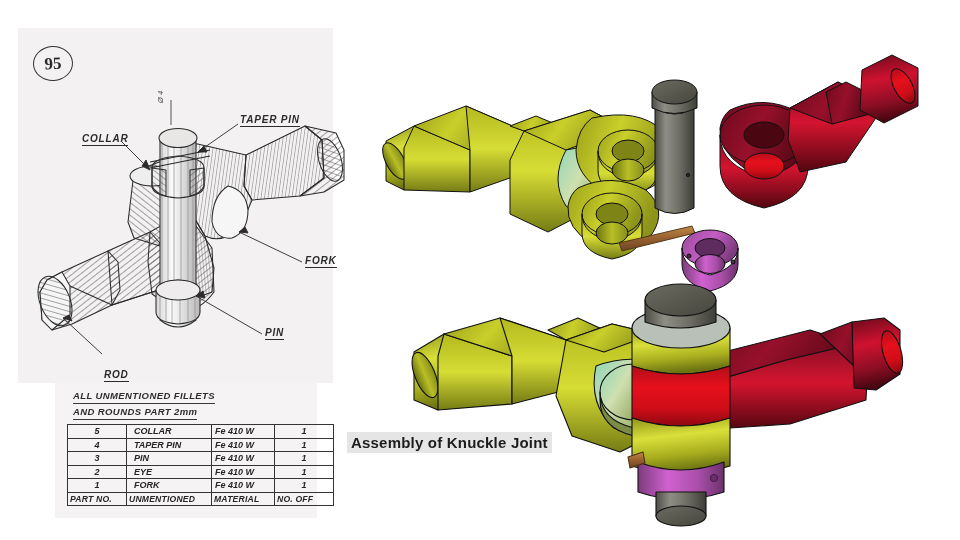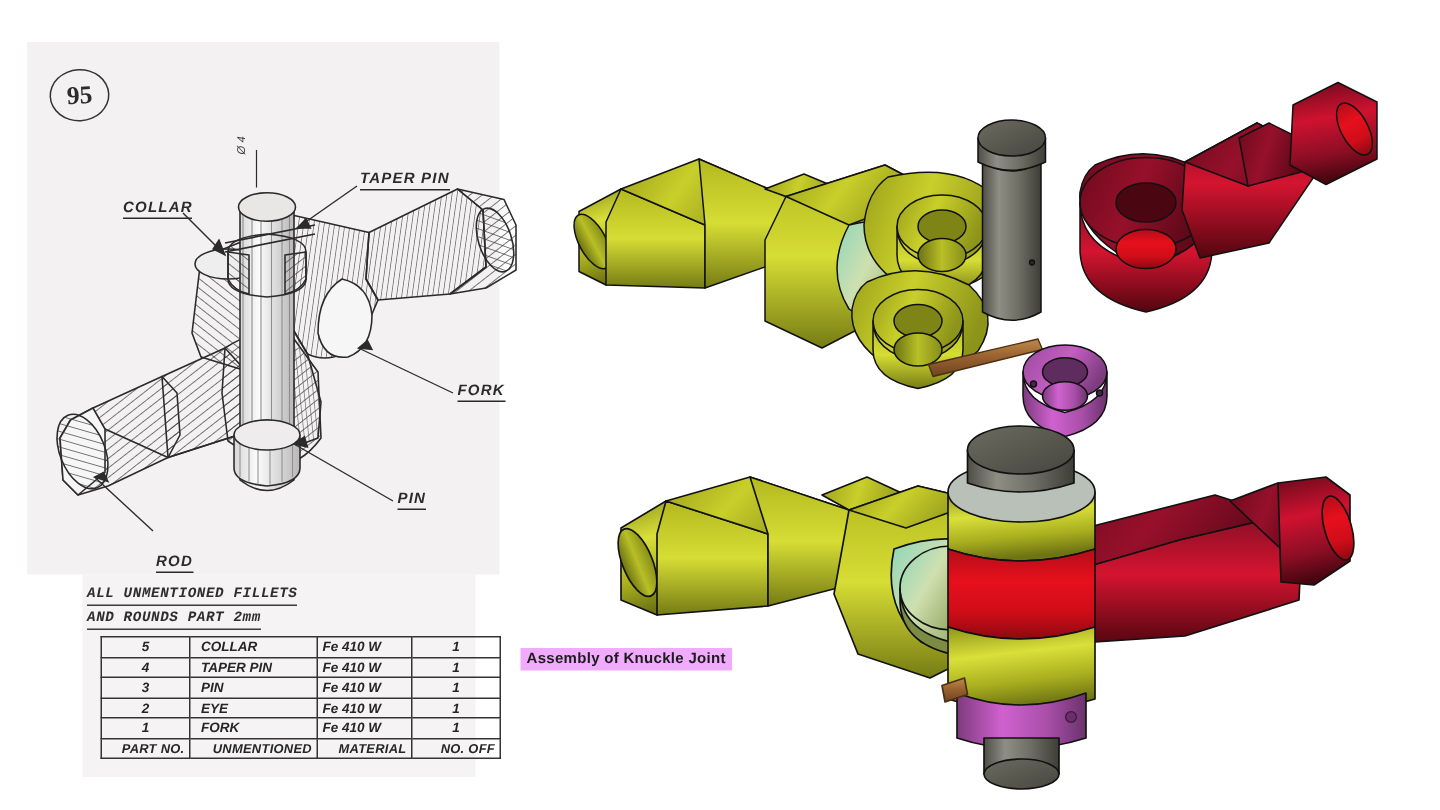--- a/index.html
+++ b/index.html
@@ -79,22 +79,22 @@
     font-style: italic;
     color: #3a3a3a;
     transform: rotate(-90deg);
     transform-origin: left top;
     white-space: nowrap;
   }
 
   
   .notes {
     position: absolute;
-    left: 58px; top: 389px;
-    font-family: Liberation Mono, monospace;
+    left: 73px; top: 389px;
+    font-family: Liberation Sans, sans-serif;
     font-style: italic;
     font-weight: 700;
     font-size: 9.5px;
     line-height: 13px;
     letter-spacing: 0.4px;
     color: #2e2e2e;
   }
   .notes span { display: block; border-bottom: 1px solid #3a3a3a; width: max-content; padding-bottom: 0.5px; margin-bottom: 1.5px;}
 
   .bom {
@@ -112,31 +112,31 @@
   .bom td {
     border: 1px solid #343434;
     height: 12.5px;
     padding: 0 3px;
     white-space: nowrap;
   }
   .bom .c-no    { width: 52px; text-align: center; }
   .bom .c-desc  { width: 74px; text-align: left; padding-left: 7px;}
   .bom .c-mat   { width: 56px; text-align: left; }
   .bom .c-off   { width: 52px; text-align: center; }
-  .bom tr.head td { text-align: right; padding-left: 2px; letter-spacing: 0.2px; font-size: 8.6px; margin-top: 24px;}
+  .bom tr.head td { text-align: left; padding-left: 2px; letter-spacing: 0.2px; font-size: 8.6px; margin-top: 24px;}
 
   
   .caption {
     position: absolute;
     left: 347px; top: 432px;
     font-family: "Liberation Sans", sans-serif;
     font-weight: 700;
-    font-size: 10px;
+    font-size: 15px;
     color: #1c1c1c;
-    background: #f0abfc;
+    background: #e5e5e5;
     padding: 2px 4px;
     letter-spacing: 0.2px;
     white-space: nowrap;
   }
 
   
   .cad {
     position: absolute;
     left: 0; top: 0;
     width: 960px; height: 540px;

